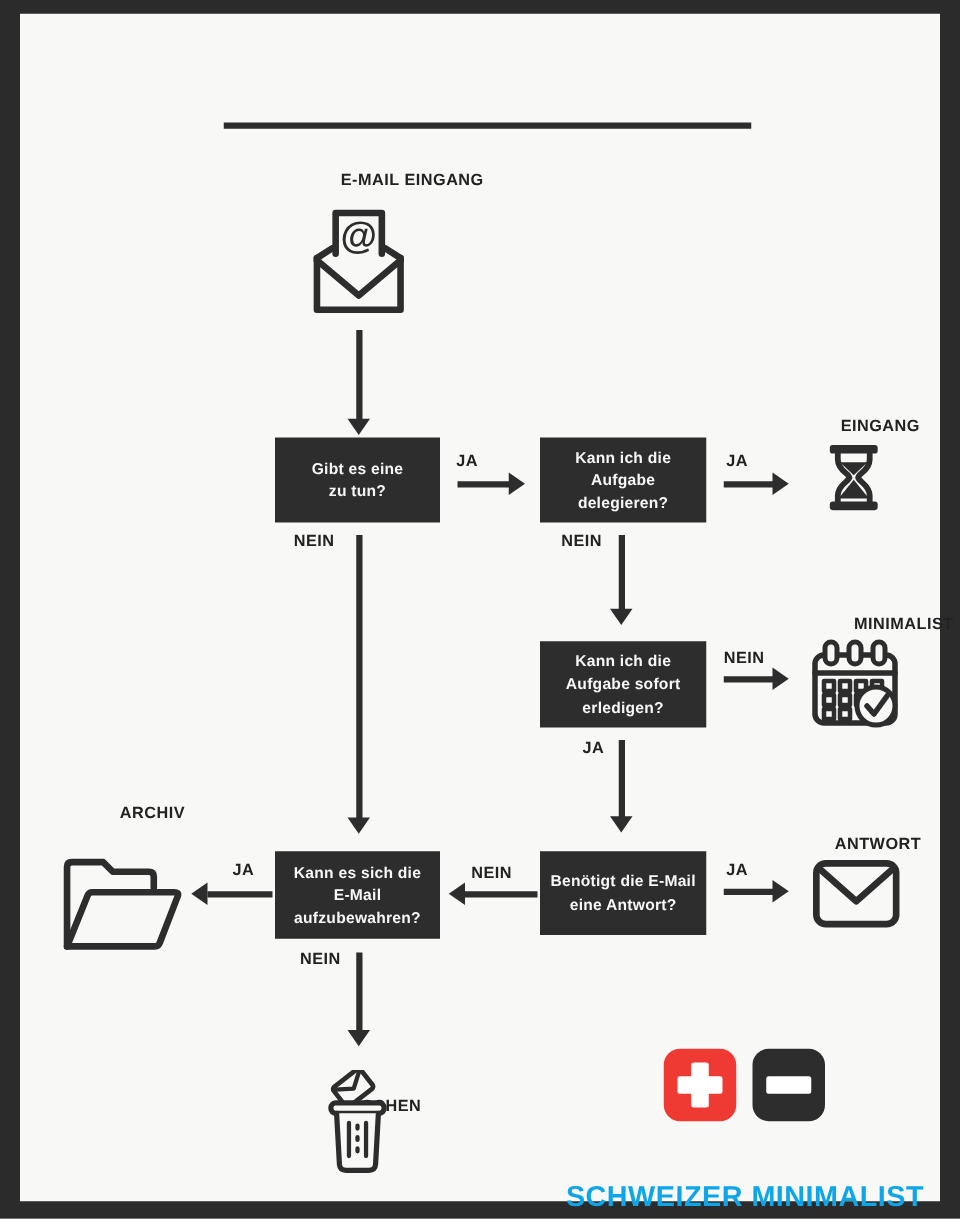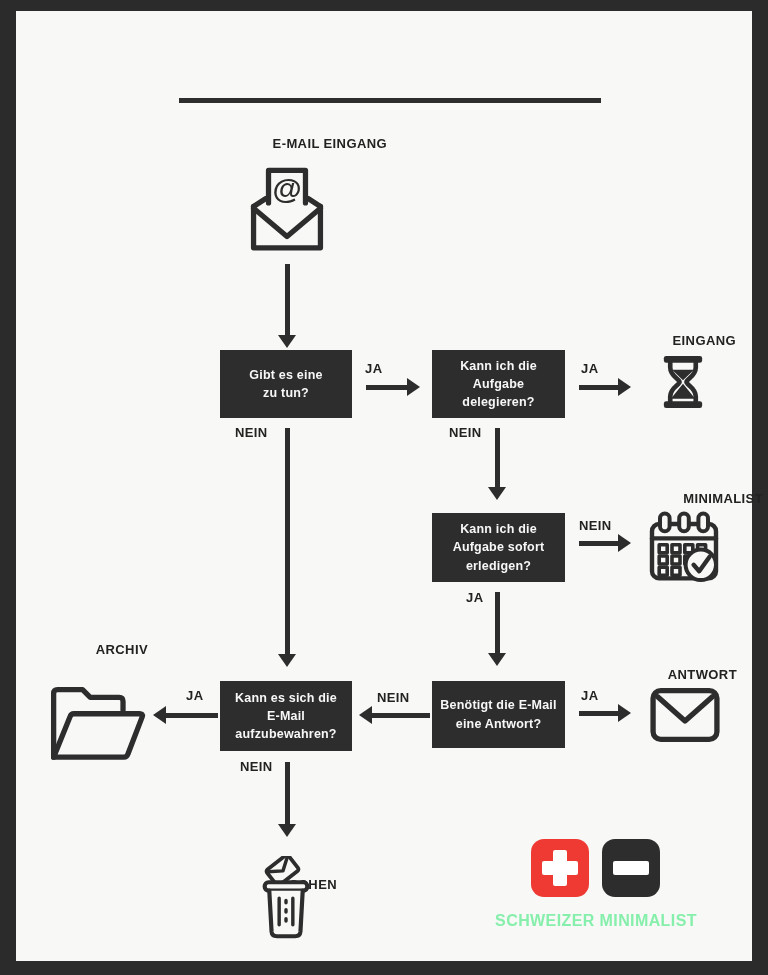--- a/index.html
+++ b/index.html
@@ -27,21 +27,21 @@
   .head{width:0;height:0;}
   .head.down{border-left:9px solid transparent;border-right:9px solid transparent;border-top:13px solid #2d2d2d;}
   .head.right{border-top:9px solid transparent;border-bottom:9px solid transparent;border-left:13px solid #2d2d2d;}
   .head.left{border-top:9px solid transparent;border-bottom:9px solid transparent;border-right:13px solid #2d2d2d;}
   svg .st{stroke:#2d2d2d;fill:none;stroke-linecap:round;stroke-linejoin:round;}
   svg .fl{fill:#2d2d2d;stroke:none;}
   svg .bg{fill:#f8f8f6;}
   .logo-sq{border-radius:13px;}
   .logo-sq .bar{position:absolute;background:#ffffff;border-radius:2px;}
   .brand{
-    font-size:16px;font-weight:bold;color:#86efac;text-align:center;letter-spacing:0.4px;white-space:nowrap;
+    font-size:23px;font-weight:bold;color:#0ea5e9;text-align:center;letter-spacing:0.4px;white-space:nowrap;margin-top:32px;
   }
 </style>
 </head>
 <body>
 
 <div class="page">
   <div class="canvas"></div>
 
   <div class="abs title-rule"></div>
 

